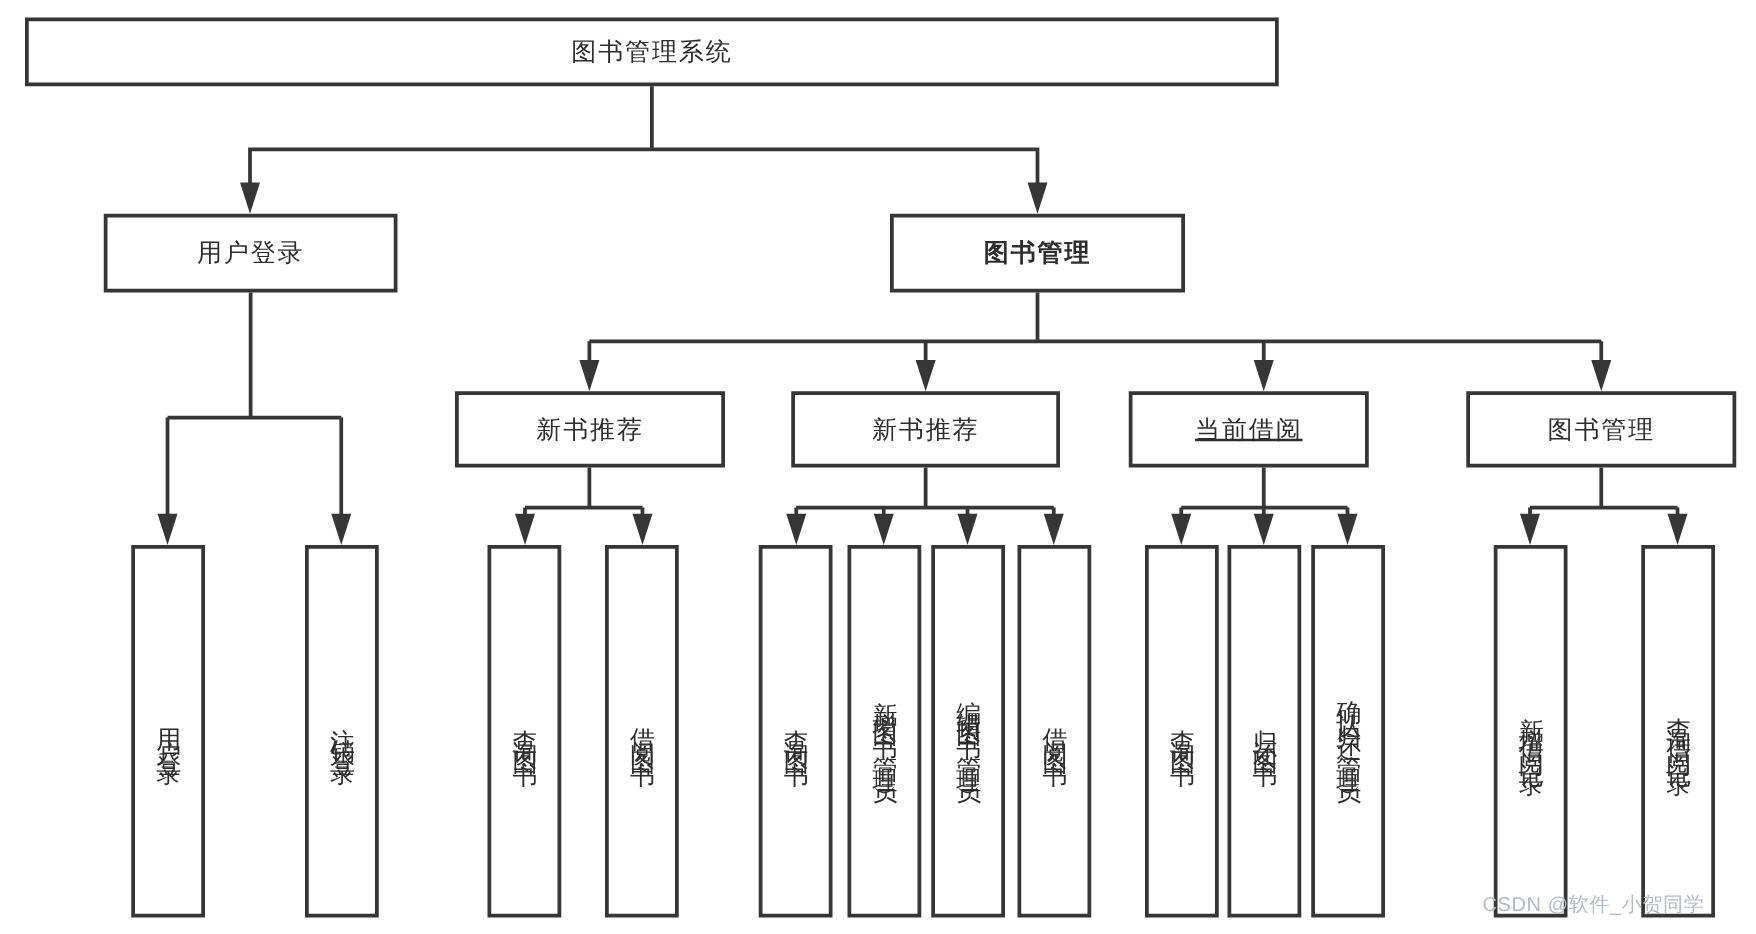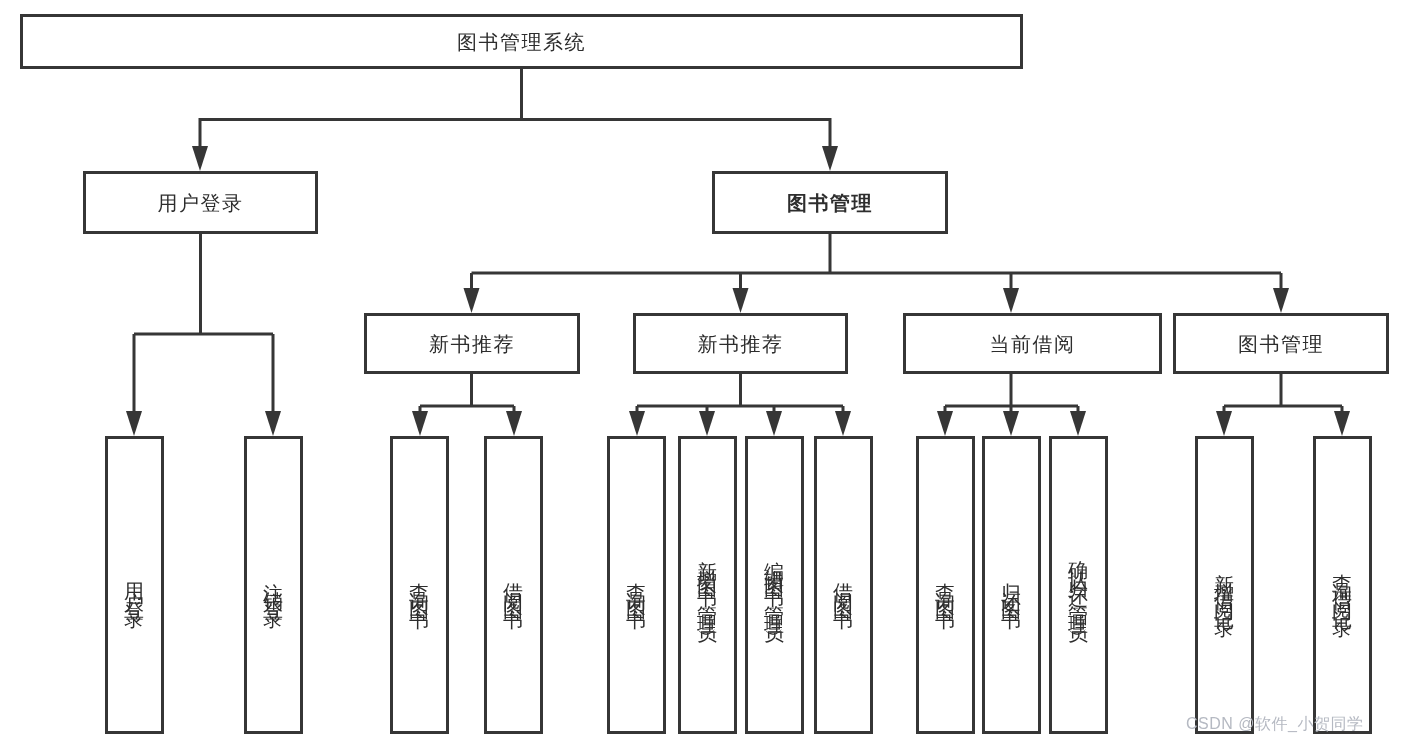--- a/index.html
+++ b/index.html
@@ -46,21 +46,21 @@
     letter-spacing: 9px;
     line-height: 1;
     white-space: nowrap;
   }
   
   #box-root            { left: 20px;   top: 14px;  width: 1003px; height: 55px; }
   #box-user-login      { left: 83px;   top: 171px; width: 235px;  height: 63px; }
   #box-book-management { left: 712px;  top: 171px; width: 236px;  height: 63px; font-weight: bold; }
   #box-new-book        { left: 364px;  top: 313px; width: 216px;  height: 61px; justify-content: center; }
   #box-book-borrow     { left: 633px;  top: 313px; width: 215px;  height: 61px; }
-  #box-current-borrow  { left: 903px;  top: 313px; width: 259px;  height: 61px; }
+  #box-current-borrow  { left: 903px;  top: 313px; width: 192px;  height: 61px; text-decoration: underline; }
   #box-borrow-record   { left: 1173px; top: 313px; width: 216px;  height: 61px; }
   .leaf { top: 436px; width: 59px; height: 298px; }
   #leaf-0  { left: 105px; }
   #leaf-1  { left: 244px; }
   #leaf-2  { left: 390px; }
   #leaf-3  { left: 484px; }
   #leaf-4  { left: 607px; }
   #leaf-5  { left: 678px; }
   #leaf-6  { left: 745px; }
   #leaf-7  { left: 814px; }

